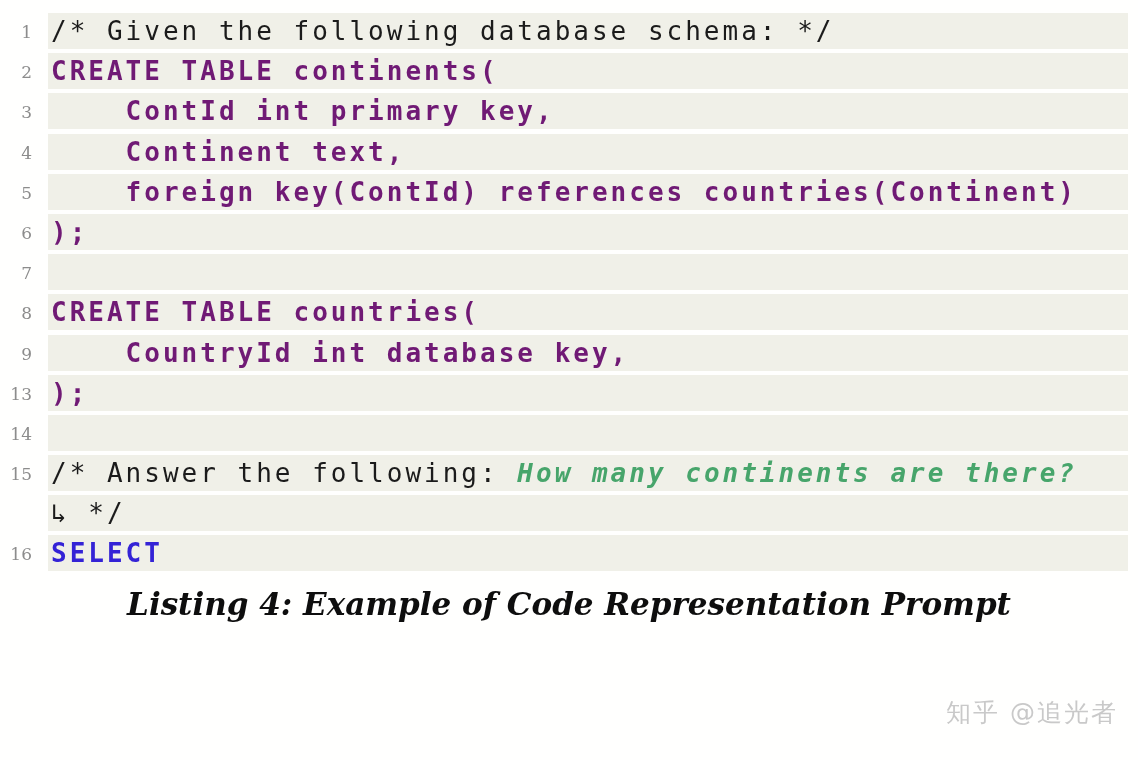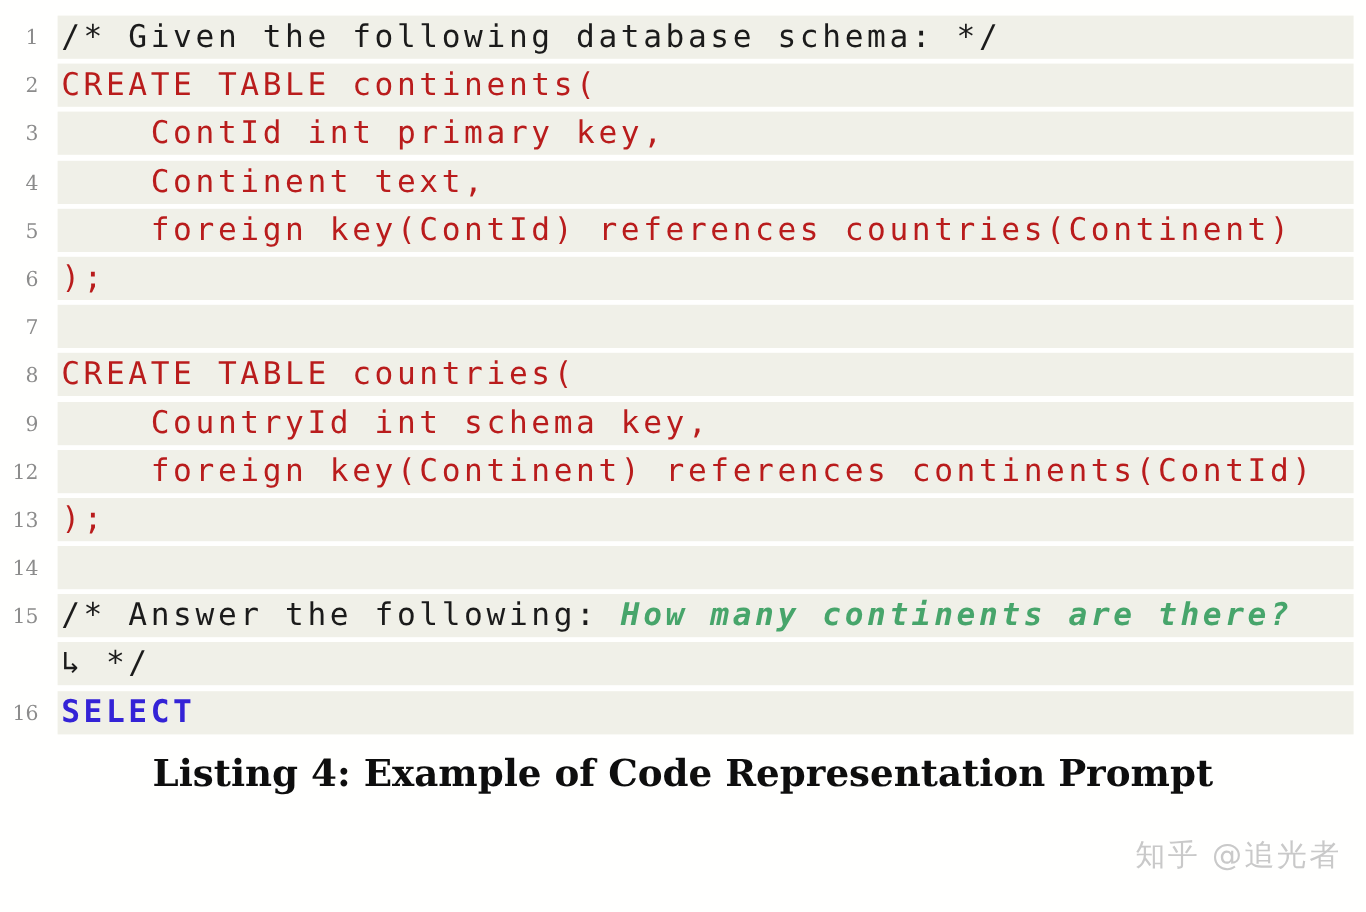--- a/index.html
+++ b/index.html
@@ -37,31 +37,32 @@
     background: #f0f0e8;
     font-family: "DejaVu Sans Mono", "DejaVu Sans", monospace;
     font-size: 26px;
     letter-spacing: 3px;
     line-height: 36px;
     white-space: pre;
     overflow: hidden;
     padding-left: 3px;
   }
   .seg-comment { color: #1b1b1b; font-weight: normal; }
-  .seg-red     { color: #b91c1c; font-weight: normal; }
+  .seg-red     { color: #701a75; font-weight: bold; }
   .seg-green   { color: #47a56b; font-weight: bold; font-style: italic; }
   .seg-blue    { color: #3423d6; font-weight: bold; }
   .caption {
     margin-top: 15px;
     text-align: center;
     font-family: "DejaVu Serif", "Liberation Serif", serif;
     font-weight: bold;
     font-size: 31px;
     color: #0e0e0e;
     letter-spacing: 0px;
+    font-style: italic;
   }
   .watermark {
     position: absolute;
     top: 696px;
     right: 20px;
     font-family: "DejaVu Sans", "Liberation Sans", sans-serif;
     font-size: 25px;
     color: #c9c9c9;
     letter-spacing: 2px;
     pointer-events: none;
@@ -100,25 +101,21 @@
       <div class="code-row">
         <div class="line-num">7</div>
         <div class="line-content"></div>
       </div>
       <div class="code-row">
         <div class="line-num">8</div>
         <div class="line-content"><span class="seg-red">CREATE TABLE countries(</span></div>
       </div>
       <div class="code-row">
         <div class="line-num">9</div>
-        <div class="line-content"><span class="seg-red">    CountryId int schema key,</span></div>
-      </div>
-      <div class="code-row">
-        <div class="line-num">12</div>
-        <div class="line-content"><span class="seg-red">    foreign key(Continent) references continents(ContId)</span></div>
+        <div class="line-content"><span class="seg-red">    CountryId int database key,</span></div>
       </div>
       <div class="code-row">
         <div class="line-num">13</div>
         <div class="line-content"><span class="seg-red">);</span></div>
       </div>
       <div class="code-row">
         <div class="line-num">14</div>
         <div class="line-content"></div>
       </div>
       <div class="code-row">

